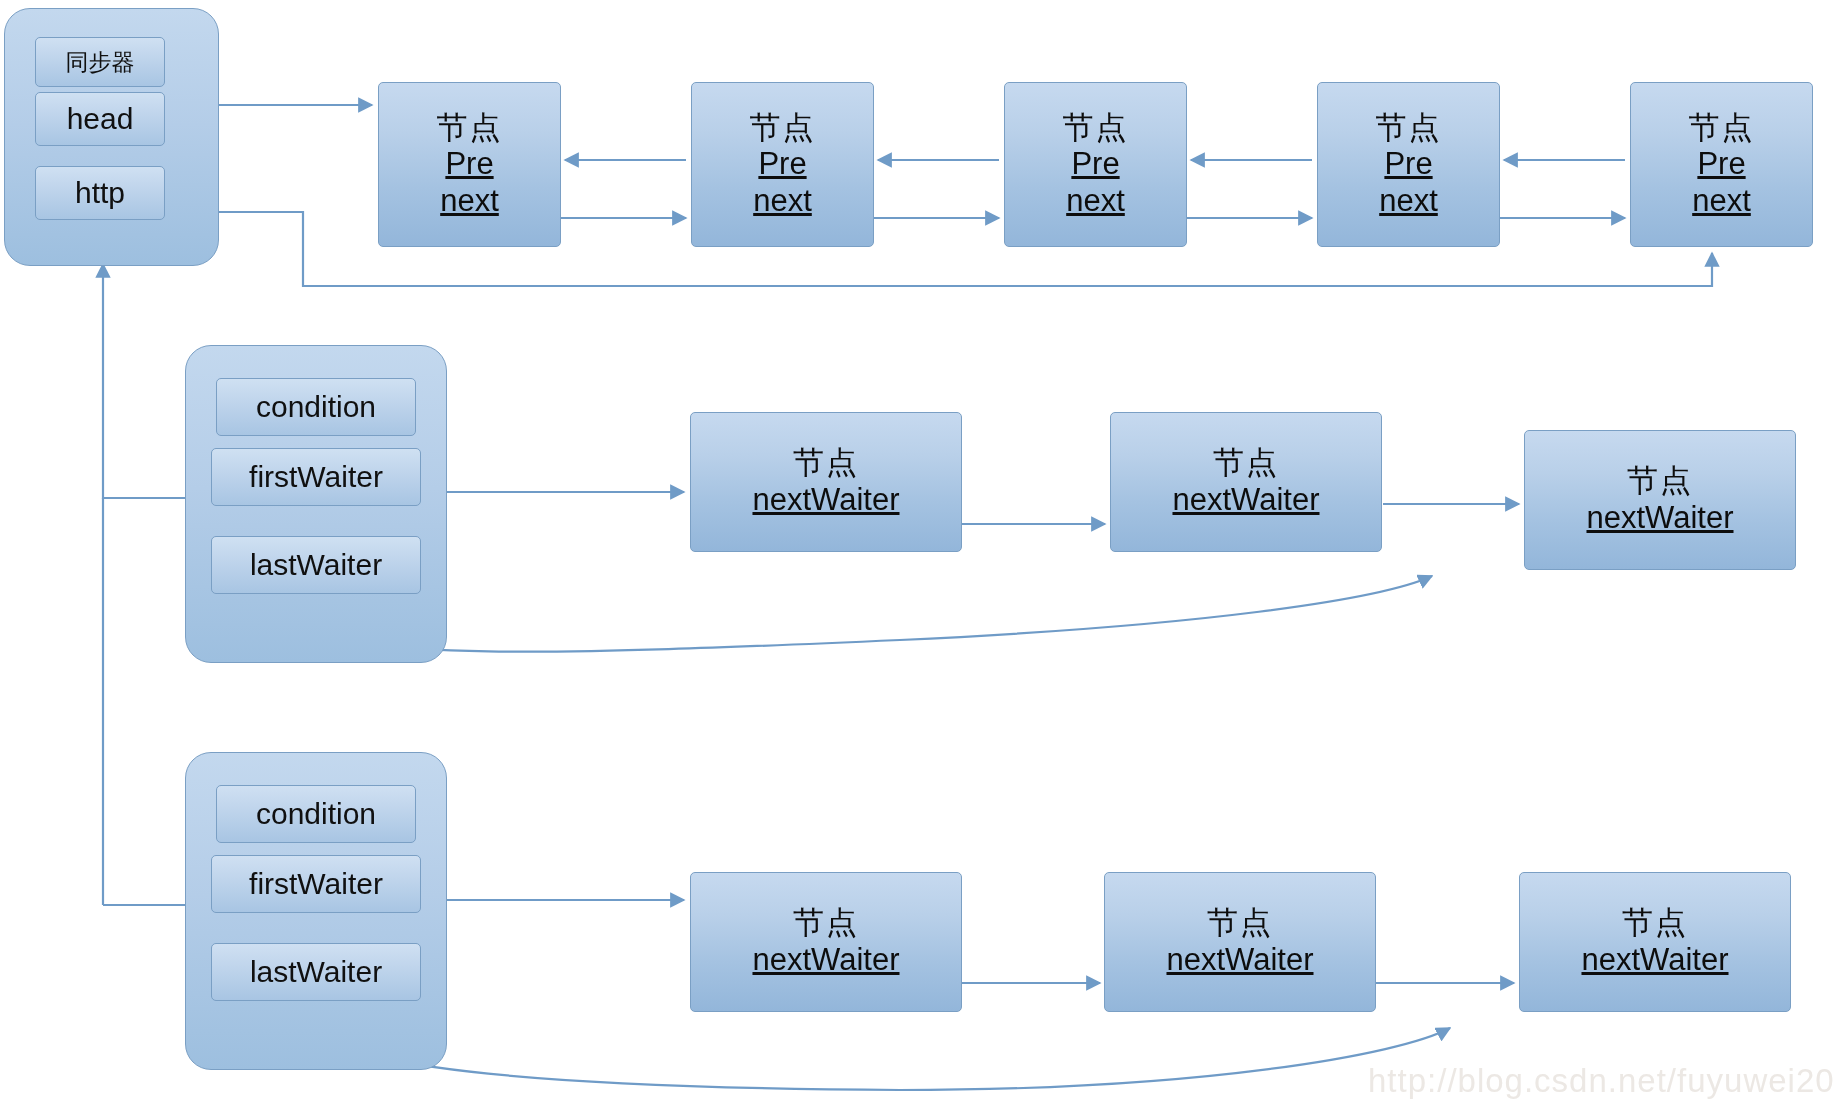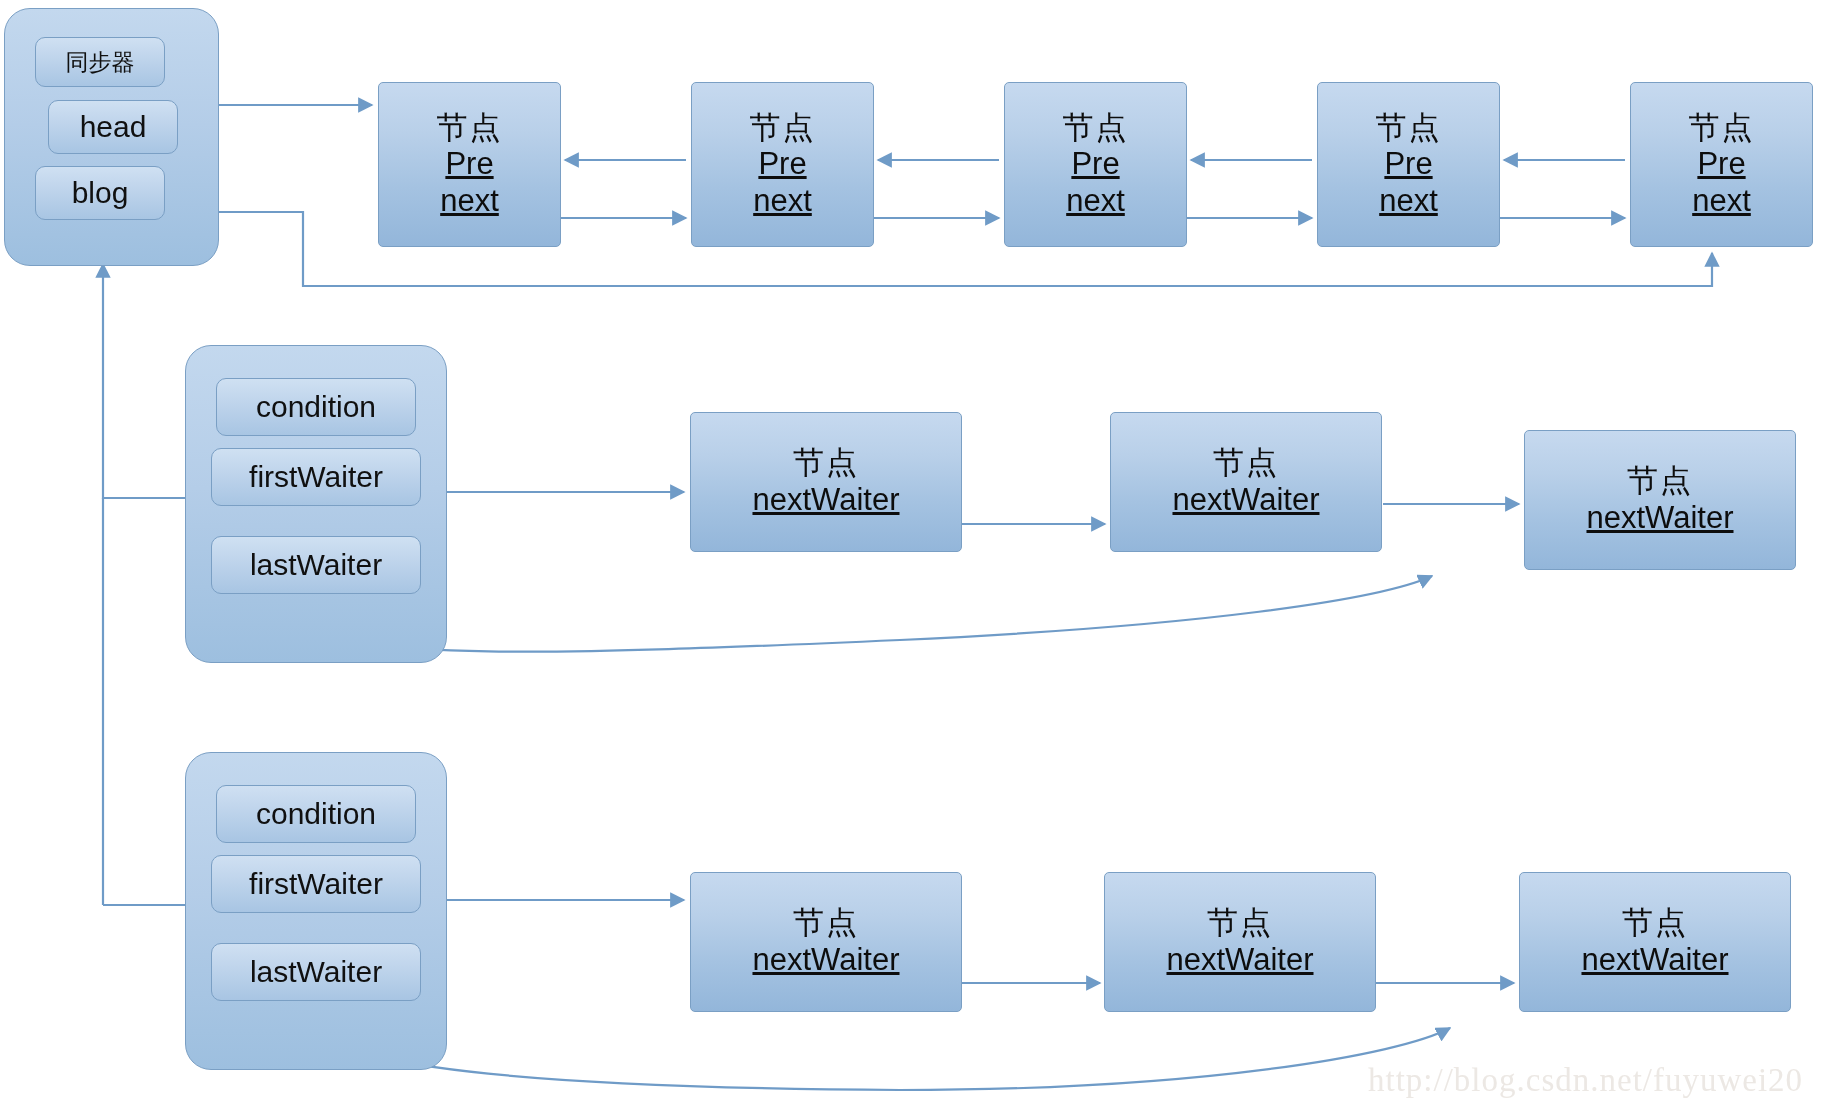--- a/index.html
+++ b/index.html
@@ -33,21 +33,21 @@
     border: 1px solid #7a9fc4;
     border-radius: 26px;
     background: linear-gradient(to bottom, #c3d8ee 0%, #b4cde8 45%, #9dbfdf 100%);
   }
 
   
   .field {
     position: absolute;
     box-sizing: border-box;
     border: 1px solid #7a9fc4;
-    border-radius: 10px;
+    border-radius: 5px;
     background: linear-gradient(to bottom, #cfe0f2 0%, #c0d5ec 40%, #a8c5e3 100%);
     display: flex;
     align-items: center;
     justify-content: center;
     color: #101010;
     font-size: 30px;
     white-space: nowrap;
   }
   .field.small {
     font-size: 23px;
@@ -78,21 +78,21 @@
   .node .lt {
     font-size: 31px;
     text-decoration: underline;
   }
   .node.waiter .cn { font-size: 31px; }
   .node.waiter .lt { font-size: 31px; }
 
   .watermark {
     position: absolute;
     color: #ece8e4;
-    font-family: Liberation Serif, serif;
+    font-family: Liberation Sans, sans-serif;
     font-size: 33px;
     letter-spacing: 1px;
     white-space: nowrap;
     user-select: none;
   }
 </style>
 </head>
 <body>
 
 <div id="canvas">
@@ -140,25 +140,25 @@
       <path d="M 1374 983 L 1514 983" marker-end="url(#arrow)"></path>
 
       <path d="M 306 1025 C 340 1070, 560 1088, 900 1090 C 1200 1090, 1400 1055, 1450 1028" marker-end="url(#arrow)"></path>
     </g>
   </svg>
 
   <div class="container-box" style="left:4px; top:8px; width:215px; height:258px;">
     <div class="field small" style="left:30px; top:28px; width:130px; height:50px;">
       <span>同步器</span>
     </div>
-    <div class="field" style="left:30px; top:91px; width:130px; height:54px;margin-left:13px;">
+    <div class="field" style="left:30px; top:83px; width:130px; height:54px;">
       <span>head</span>
     </div>
     <div class="field" style="left:30px; top:157px; width:130px; height:54px;">
-      <span>blog</span>
+      <span>http</span>
     </div>
   </div>
 
   <div class="node" style="left:378px; top:82px; width:183px; height:165px;">
     <div class="line cn">节点</div>
     <div class="line lt">Pre</div>
     <div class="line lt">next</div>
   </div>
 
   <div class="node" style="left:691px; top:82px; width:183px; height:165px;">

